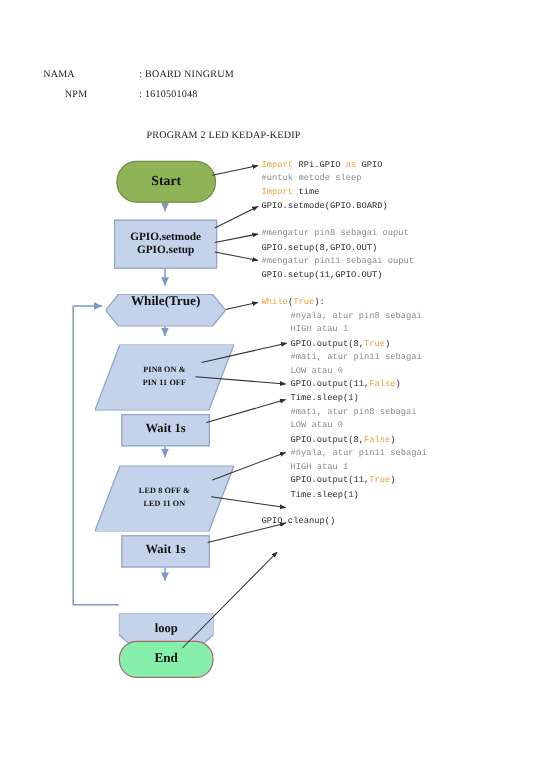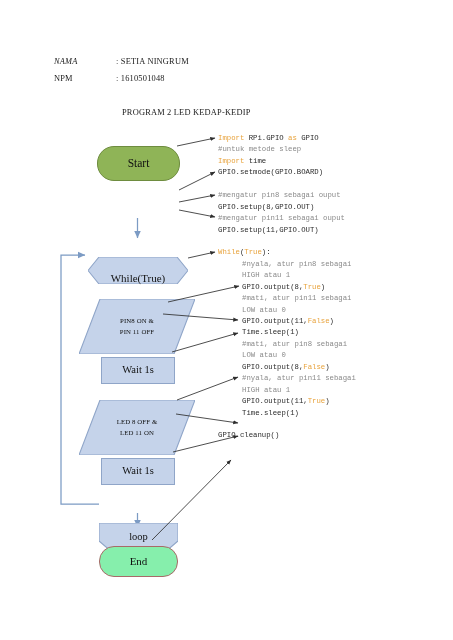--- a/index.html
+++ b/index.html
@@ -5,29 +5,29 @@
   html,body{margin:0;padding:0;}
   body{
     width:453px;height:640px;background:#ffffff;
     font-family:"Liberation Serif", serif;
     position:relative;overflow:hidden;
   }
   .page{position:absolute;inset:0;}
 
   
   .hdr{position:absolute;font-family:"Liberation Serif",serif;font-size:8.4px;color:#1a1a1a;white-space:pre;letter-spacing:.2px;}
-  #h-nama-lbl{left:54px;top:57px;font-style:italic;}
+  #h-nama-lbl{left:36px;top:57px;}
   #h-nama-val{left:116px;top:57px;}
   #h-npm-lbl{left:54px;top:74px;}
   #h-npm-val{left:116px;top:74px;}
   #h-mk{left:54px;top:91px;}
   #h-prog{left:122px;top:108px;}
 
   
-  .flow{position:absolute;left:0;top:16px;width:210px;height:508px;}
+  .flow{position:absolute;left:0;top:4px;width:210px;height:508px;font-weight:bold;}
   .shape{position:absolute;display:flex;align-items:center;justify-content:center;
          text-align:center;color:#111;font-family:"Liberation Serif",serif;line-height:1.15;}
   .shape span{display:block;}
 
   .s-start{
     left:97px;top:130px;width:81px;height:33px;
     background:#8FB457;border:1.1px solid #6E8C3F;border-radius:17px;
     font-size:11.5px;
   }
   .s-setup{
@@ -39,21 +39,21 @@
     left:99px;top:530px;width:77px;height:29px;
     background:#86efac;border:1.1px solid #A86A68;border-radius:15px;
     font-size:11px;
   }
   .s-wait1{left:101px;top:341px;width:72px;height:25px;background:#C5D3EA;border:1.1px solid #8FA5C8;font-size:10.5px;}
   .s-wait2{left:101px;top:442px;width:72px;height:25px;background:#C5D3EA;border:1.1px solid #8FA5C8;font-size:10.5px;}
 
   
   .hexwrap{position:absolute;left:88px;top:241px;width:100px;height:27px;}
   .hexwrap svg{position:absolute;left:0;top:0;}
-  .hexwrap .lbl{position:absolute;inset:0;display:flex;align-items:flex-end;justify-content:center;
+  .hexwrap .lbl{position:absolute;inset:0;display:flex;align-items:flex-start;justify-content:center;
                 font-family:"Liberation Serif",serif;font-size:11px;color:#111;}
 
   
   .pgwrap{position:absolute;width:116px;height:55px;}
   .pg1{left:79px;top:283px;}
   .pg2{left:79px;top:384px;}
   .pgwrap svg{position:absolute;left:0;top:0;}
   .pgwrap .lbl{position:absolute;inset:0;display:flex;flex-direction:column;align-items:center;justify-content:center;
                font-family:"Liberation Serif",serif;font-size:6.8px;color:#111;line-height:1.55;letter-spacing:.1px;}
 
@@ -74,21 +74,21 @@
   .kw{color:#E8A33D;}
   .cm{color:#8a8a8a;}
   .indent{padding-left:24px;}
 </style>
 </head>
 <body>
 
 <div class="page">
 
   <div class="hdr" id="h-nama-lbl">NAMA</div>
-  <div class="hdr" id="h-nama-val">: SETIA NINGRUM</div>
+  <div class="hdr" id="h-nama-val">: BOARD NINGRUM</div>
   <div class="hdr" id="h-npm-lbl">NPM</div>
   <div class="hdr" id="h-npm-val">: 1610501048</div>
   <div class="hdr" id="h-prog">PROGRAM 2 LED KEDAP-KEDIP</div>
 
   <svg class="conn">
     <defs>
       <marker id="ab" markerWidth="7" markerHeight="7" refX="5.6" refY="3" orient="auto">
         <path d="M0,0.4 L5.8,3 L0,5.6 Z" fill="#7C9BC4"></path>
       </marker>
       <marker id="ad" markerWidth="7" markerHeight="7" refX="5.6" refY="3" orient="auto">
@@ -110,20 +110,26 @@
 
     <path d="M99,504 L61,504 L61,255 L85,255" stroke="#7C9BC4" stroke-width="1.25" fill="none" marker-end="url(#ab)"></path>
   </svg>
 
   <div class="flow">
 
     <div class="shape s-start">
       <span>Start</span>
     </div>
 
+    <div class="shape s-setup">
+      <div>
+        <span>GPIO.setmode</span>
+        <span>GPIO.setup</span>
+      </div>
+    </div>
 
     <div class="hexwrap">
       <svg width="100" height="27">
         <polygon points="11,0 89,0 100,13.5 89,27 11,27 0,13.5" fill="#C5D3EA" stroke="#8FA5C8" stroke-width="1.1"></polygon>
       </svg>
       <div class="lbl">
           <span>While(True)</span>
         </div>
     </div>
 

